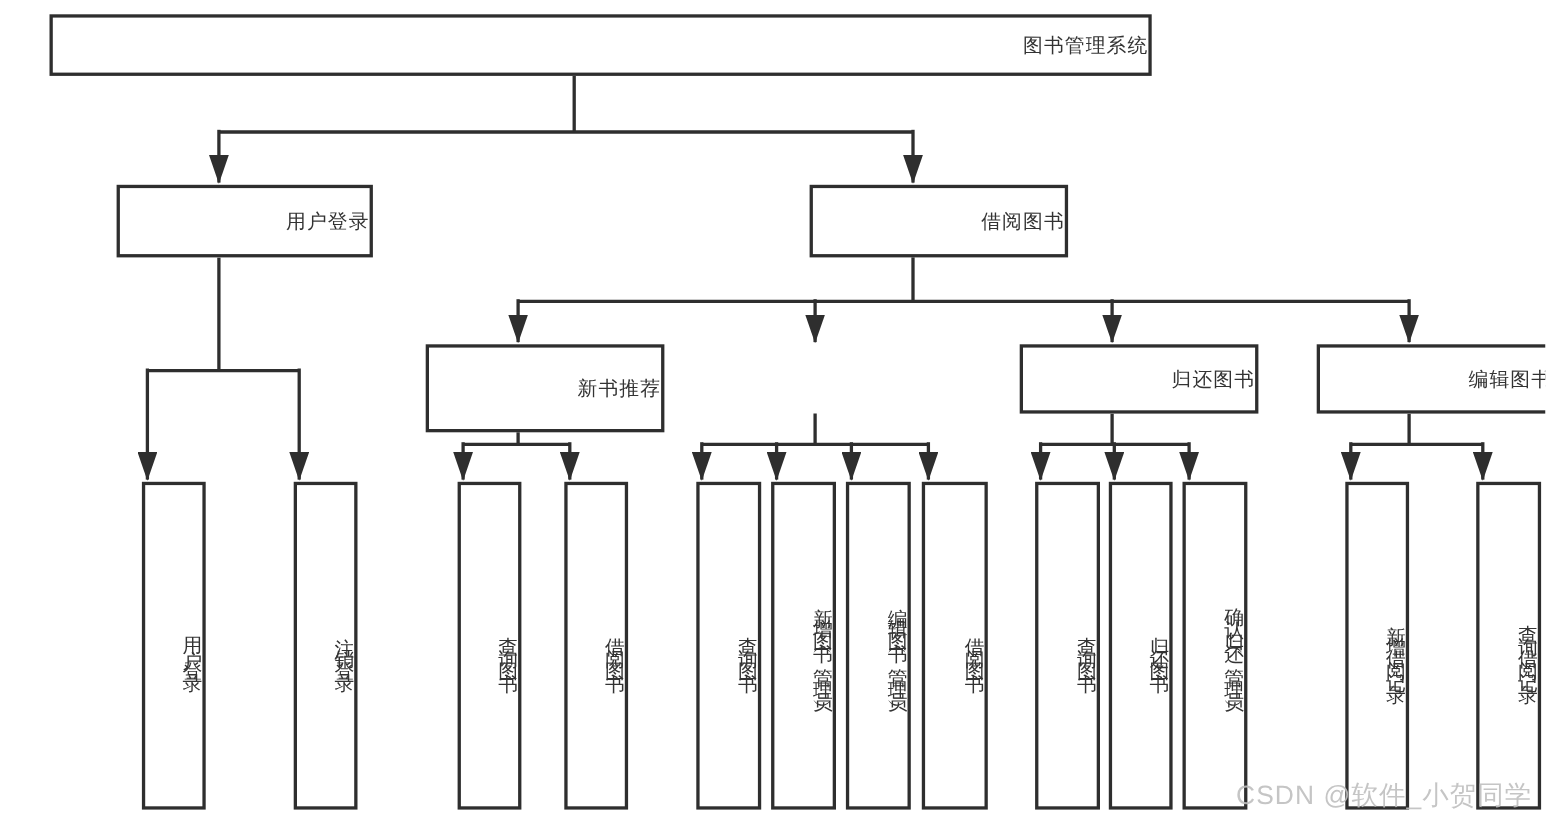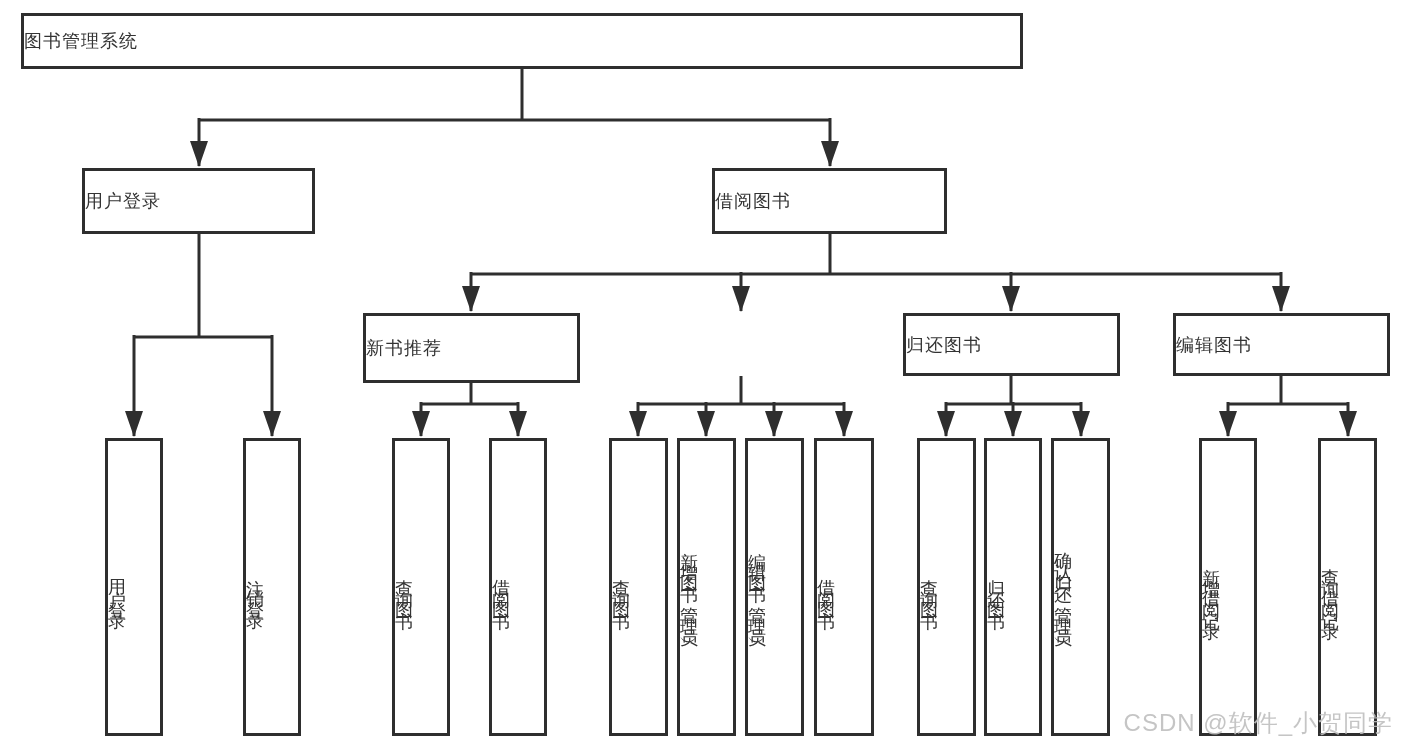--- a/index.html
+++ b/index.html
@@ -16,22 +16,23 @@
     left: 0; top: 0;
     width: 1405px; height: 747px;
   }
   .box {
     position: absolute;
     box-sizing: border-box;
     border: 3px solid #2e2e2e;
     background: #ffffff;
     display: flex;
     align-items: center;
-    justify-content: flex-start;
+    justify-content: flex-end;
     color: #333333;
+    margin-left: 24px;
   }
   .box .lbl {
     font-size: 18px;
     letter-spacing: 1px;
     white-space: nowrap;
   }
   .box.v .lbl {
     writing-mode: vertical-rl;
     text-orientation: mixed;
     white-space: normal;
@@ -103,21 +104,21 @@
     <span class="lbl">图书管理系统</span>
   </div>
 
   <div class="box" style="left:82px; top:168px; width:233px; height:66px;">
     <span class="lbl">用户登录</span>
   </div>
   <div class="box" style="left:712px; top:168px; width:235px; height:66px;">
     <span class="lbl">借阅图书</span>
   </div>
 
-  <div class="box" style="left:363px; top:313px; width:217px; height:70px;">
+  <div class="box" style="left:363px; top:313px; width:217px; height:80px;">
     <span class="lbl">新书推荐</span>
   </div>
   <div class="box" style="left:903px; top:313px; width:217px; height:63px;">
     <span class="lbl">归还图书</span>
   </div>
   <div class="box" style="left:1173px; top:313px; width:217px; height:63px;">
     <span class="lbl">编辑图书</span>
   </div>
 
   <div class="box v" style="left:105px; top:438px; width:58px; height:298px;">

